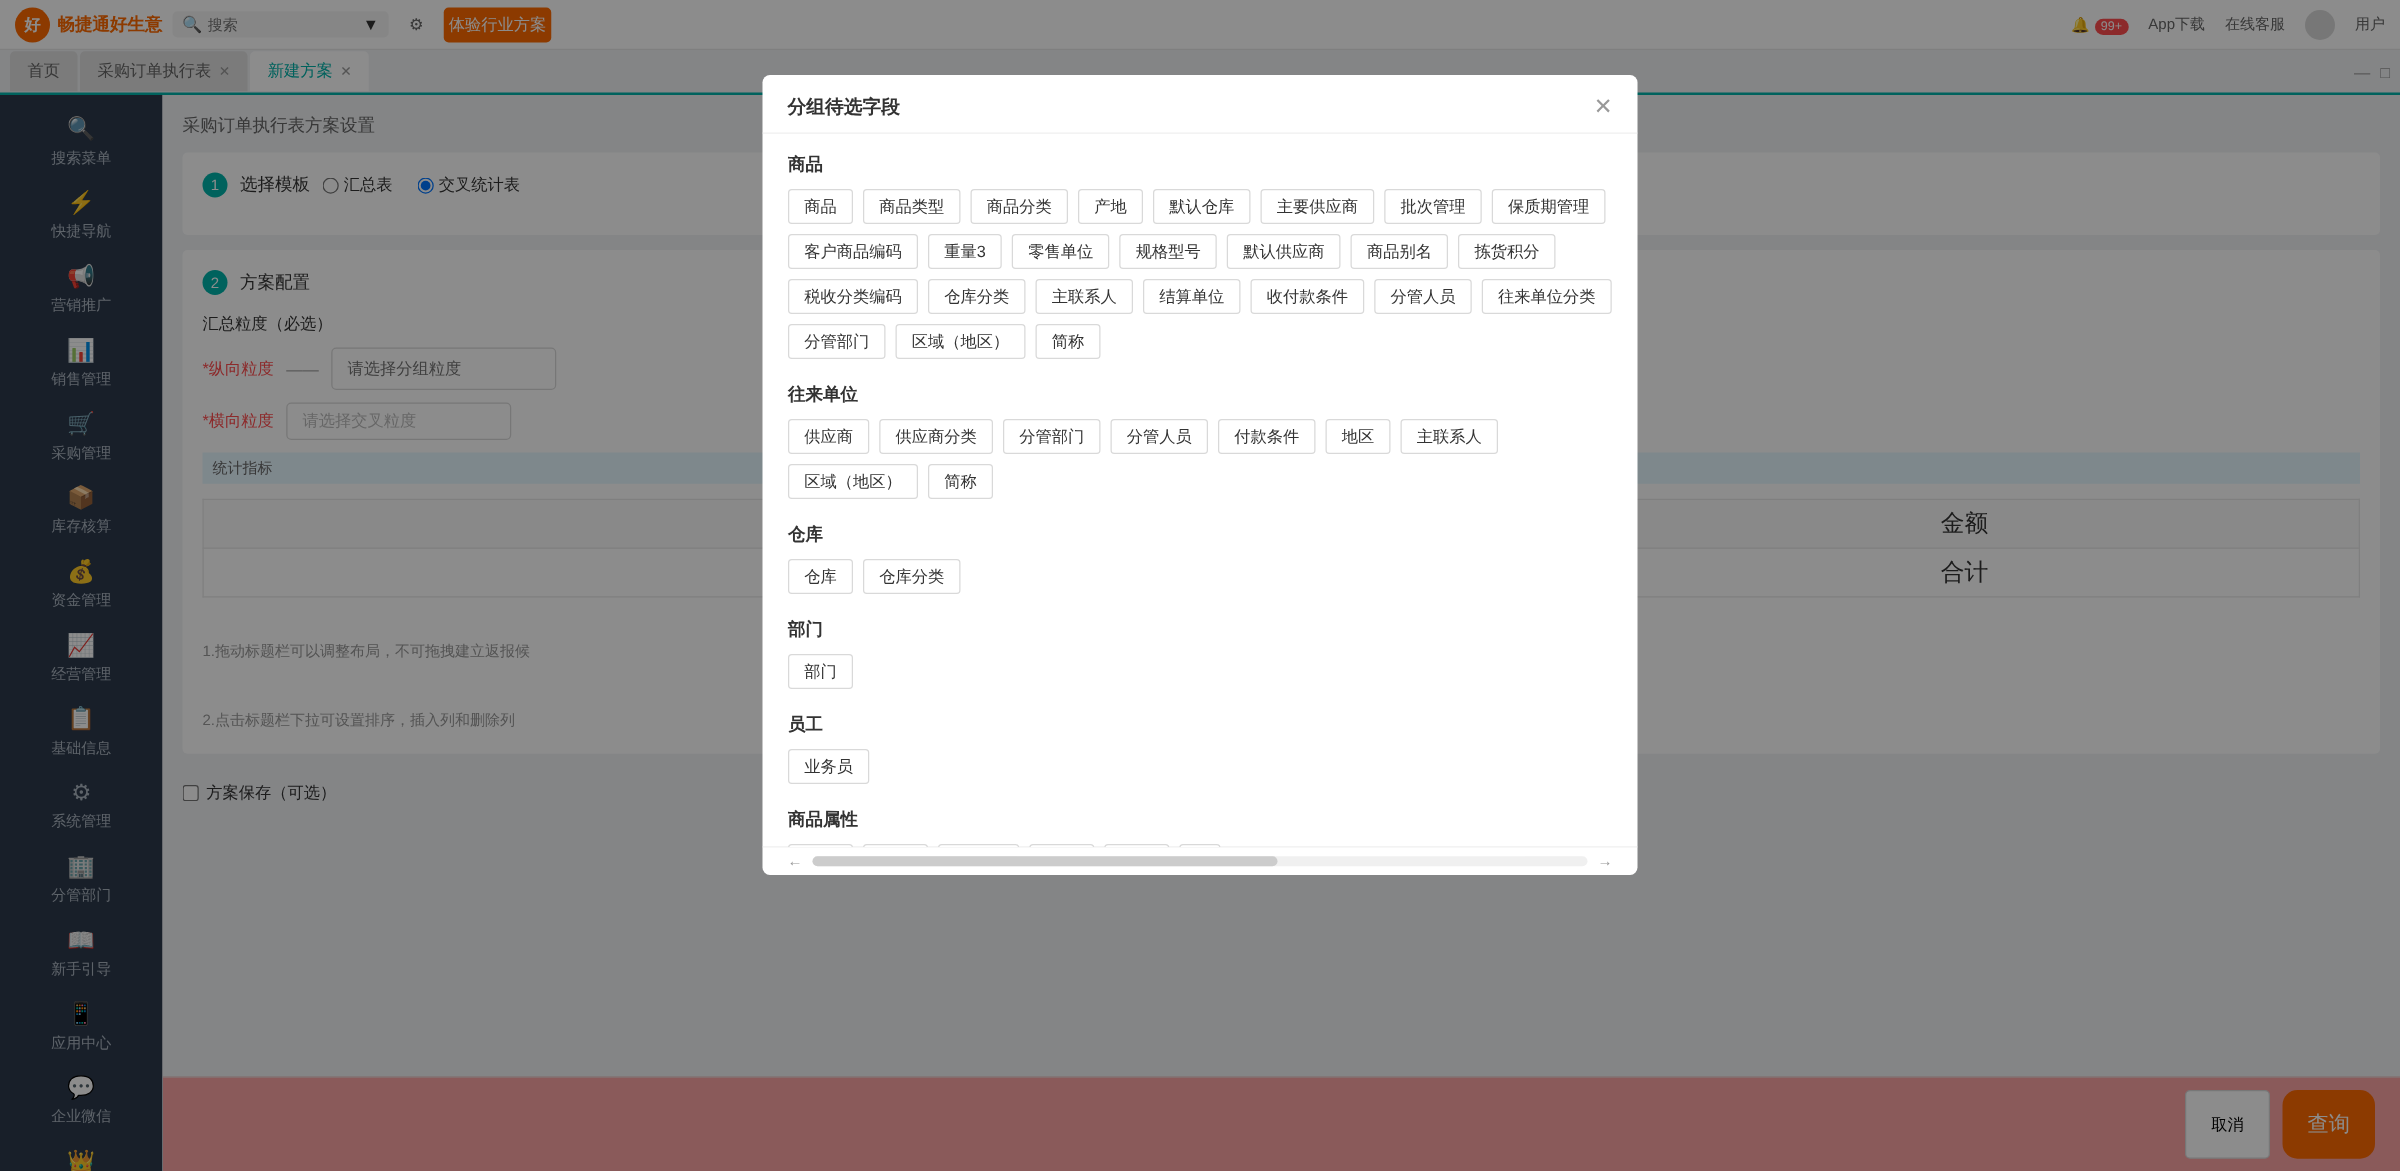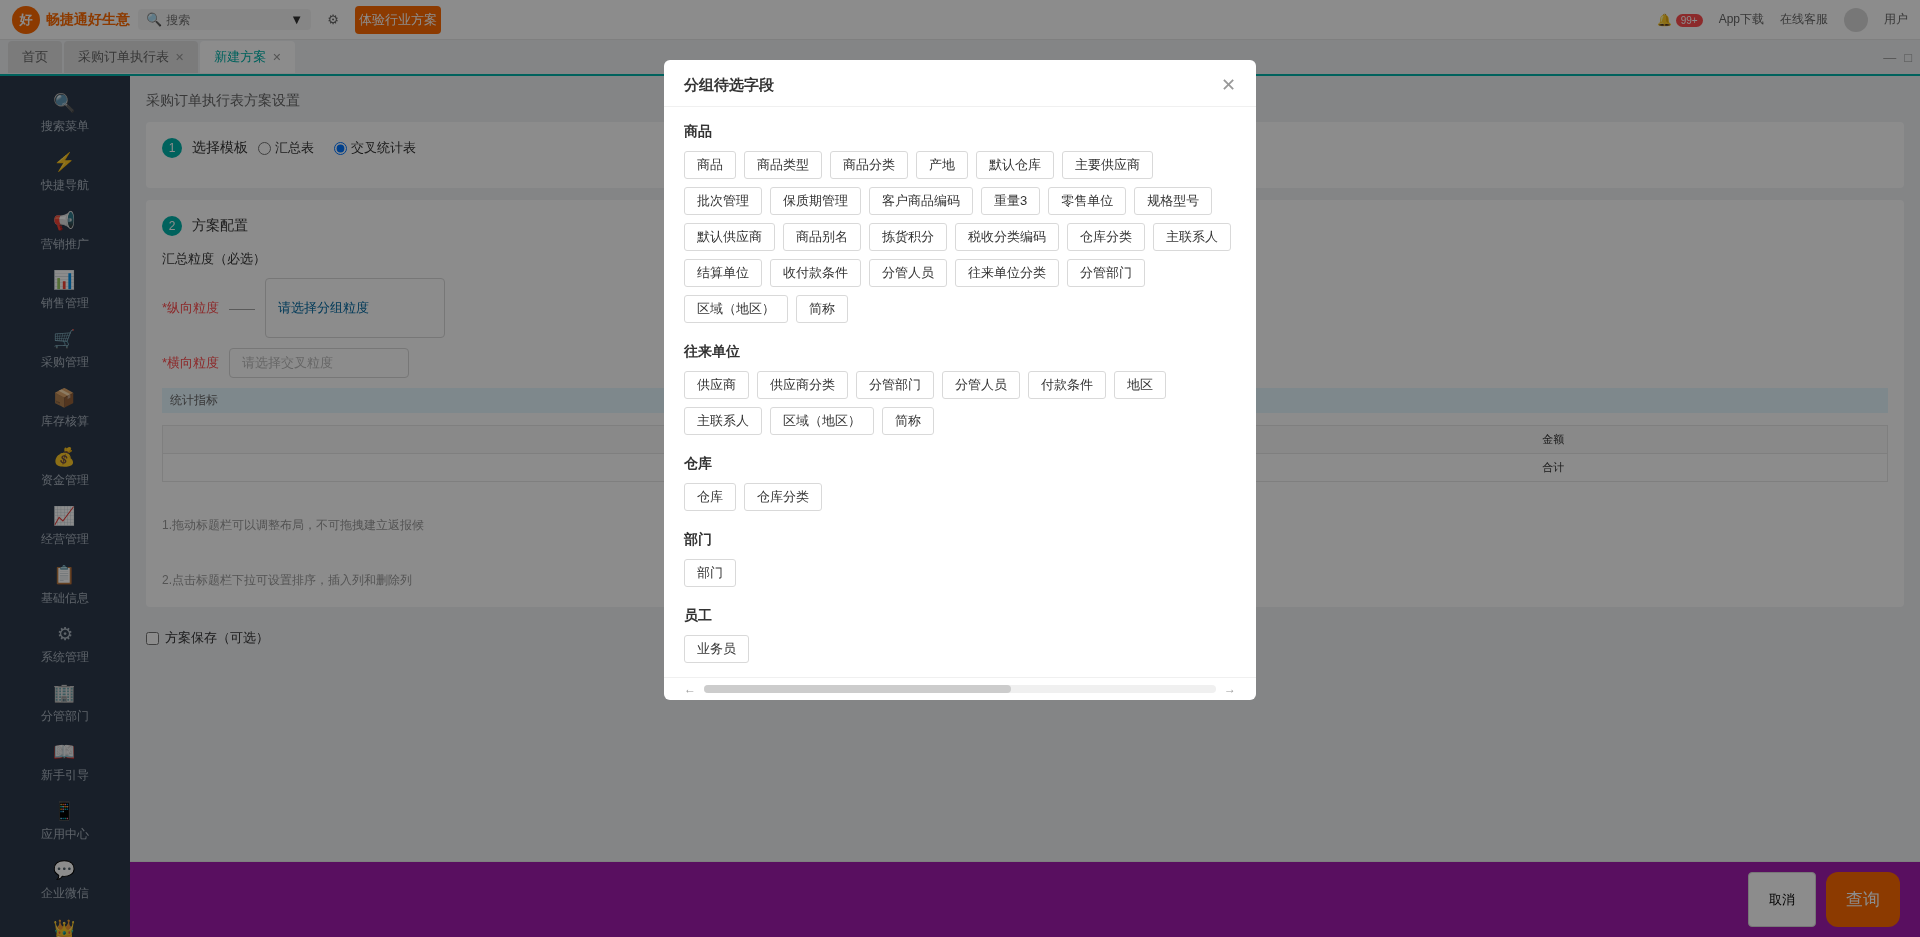--- a/index.html
+++ b/index.html
@@ -39,39 +39,39 @@
     
     .form-section { background: white; border-radius: 4px; padding: 16px; margin-bottom: 12px; }
     .step-header { display: flex; align-items: center; gap: 10px; margin-bottom: 14px; }
     .step-num { width: 20px; height: 20px; background: #00b2a9; border-radius: 50%; color: white; display: flex; align-items: center; justify-content: center; font-size: 12px; }
     .step-label { font-size: 14px; font-weight: 500; }
     .radio-group { display: flex; gap: 20px; align-items: center; }
     .radio-item { display: flex; align-items: center; gap: 4px; cursor: pointer; font-size: 13px; }
 
     
     .modal-overlay { position: fixed; top: 0; left: 0; width: 100%; height: 100%; background: rgba(0,0,0,0.45); z-index: 1000; display: flex; align-items: flex-start; justify-content: center; padding-top: 60px; }
-    .modal { background: white; width: 592px; max-height: 640px; border-radius: 6px; overflow: hidden; display: flex; flex-direction: column; }
+    .modal { background: white; width: 700px; max-height: 640px; border-radius: 6px; overflow: hidden; display: flex; flex-direction: column; }
     .modal-header { display: flex; justify-content: space-between; align-items: center; padding: 14px 20px 10px; border-bottom: 1px solid #f0f0f0; flex-shrink: 0; }
     .modal-header-title { font-size: 15px; font-weight: 600; color: #333; }
     .modal-close { cursor: pointer; color: #999; font-size: 18px; }
     .modal-body { overflow-y: auto; padding: 16px 20px; flex: 1; }
 
     
     .field-group { margin-bottom: 20px; }
     .field-group-title { font-size: 14px; font-weight: 600; color: #333; margin-bottom: 10px; }
     .field-tags { display: flex; flex-wrap: wrap; gap: 8px; }
     .field-tag { border: 1px solid #d9d9d9; border-radius: 3px; padding: 4px 12px; font-size: 13px; color: #333; cursor: pointer; background: white; white-space: nowrap; }
 
     
-    .bottom-bar { position: fixed; bottom: 0; right: 0; width: calc(100% - 130px); background: #a21caf; border-top: 1px solid #e8e8e8; padding: 10px 20px; display: flex; justify-content: flex-end; gap: 10px; }
+    .bottom-bar { position: fixed; bottom: 0; right: 0; width: calc(100% - 130px); background: #fca5a5; border-top: 1px solid #e8e8e8; padding: 10px 20px; display: flex; justify-content: flex-end; gap: 10px; }
     .btn-cancel { border: 1px solid #d9d9d9; background: white; border-radius: 4px; padding: 6px 20px; cursor: pointer; font-size: 13px; }
     .btn-confirm { background: #ff6a00; color: white; border: none; border-radius: 12px; padding: 16px 20px; cursor: pointer; font-size: 17px; }
 
     
-    .stat-table { width: 100%; border-collapse: collapse; font-size: 11px; margin-top: 12px; }
+    .stat-table { width: 100%; border-collapse: collapse; font-size: 19px; margin-top: 12px; }
     .stat-table th, .stat-table td { border: 1px solid #e8e8e8; padding: 6px 10px; text-align: center; }
     .stat-table th { background: #fafafa; font-weight: 500; }
     .stat-label { background: #e6f7ff; font-size: 12px; color: #666; padding: 4px 8px; margin-bottom: 6px; }
 
     .hint-text { font-size: 12px; color: #999; line-height: 1.8; margin-top: 33px; }
   </style>
 </head>
 <body>
 
 <div class="top-bar">
@@ -208,21 +208,21 @@
 
     <div class="form-section">
       <div class="step-header">
         <div class="step-num">2</div>
         <span class="step-label">方案配置</span>
       </div>
       <div style="margin-bottom:10px;">汇总粒度（必选）</div>
       <div style="display:flex;align-items:center;gap:10px;margin-bottom:10px;">
         <span style="color:#ff4d4f;font-size:13px;">*纵向粒度</span>
         <span style="color:#999;">——</span>
-        <div style="border:1px solid #d9d9d9;border-radius:4px;padding:20px 12px;min-width:180px;color:#0369a1;cursor:pointer;">请选择分组粒度</div>
+        <div style="border:1px solid #d9d9d9;border-radius:4px;padding:7px 12px;min-width:180px;color:#737373;cursor:pointer;">请选择分组粒度</div>
       </div>
       <div style="display:flex;align-items:center;gap:10px;margin-bottom:10px;">
         <span style="color:#ff4d4f;font-size:13px;">*横向粒度</span>
         <div style="border:1px solid #d9d9d9;border-radius:4px;padding:5px 12px;min-width:180px;color:#bbb;cursor:pointer;">请选择交叉粒度</div>
       </div>
       <div style="margin-bottom:8px;">
         <div class="stat-label">统计指标</div>
         <table class="stat-table">
           <thead>
             <tr>

